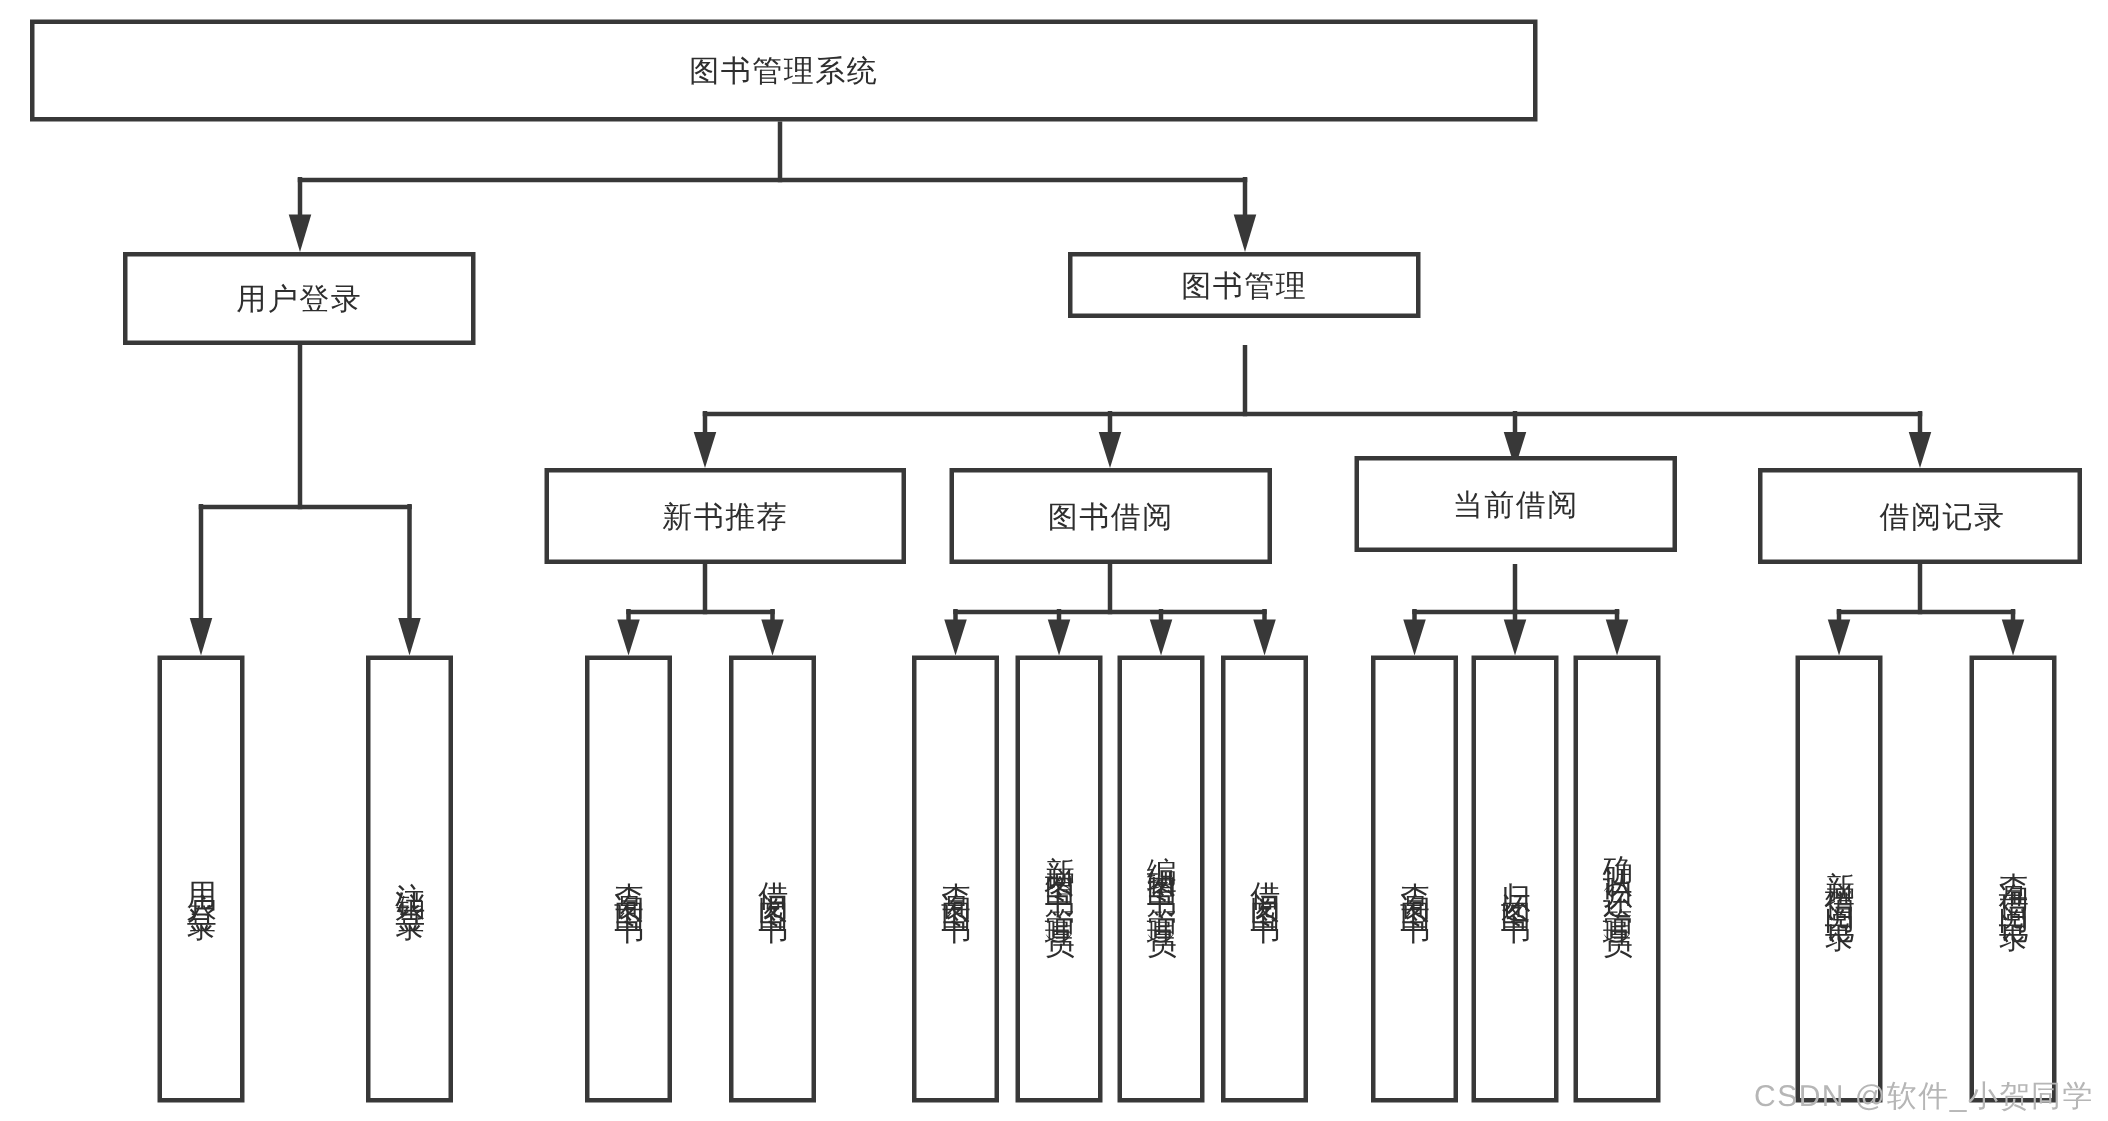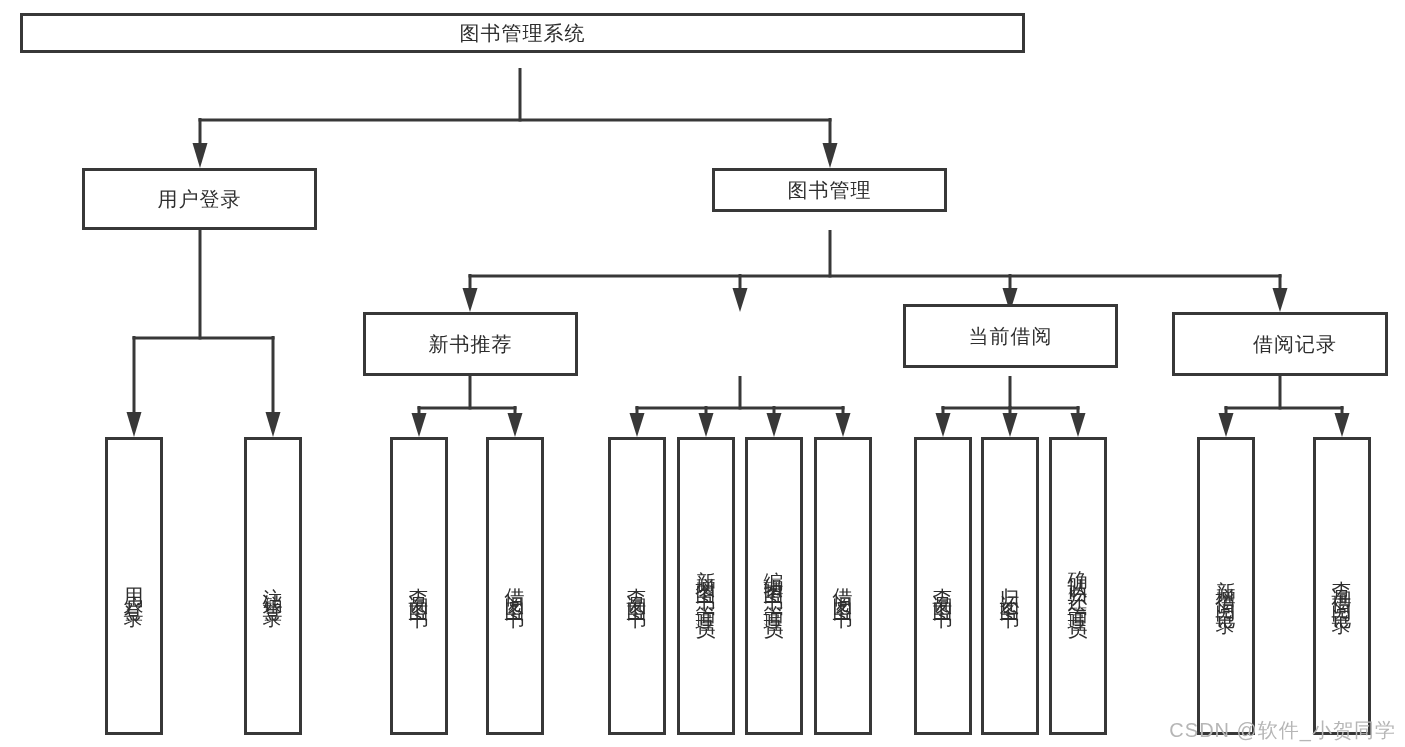--- a/index.html
+++ b/index.html
@@ -30,24 +30,24 @@
     z-index: 2;
   }
   .vbox span {
     writing-mode: vertical-rl;
     text-orientation: mixed;
     letter-spacing: 7px;
     font-size: 20px;
     line-height: 1;
   }
   
-  .n-root   { left: 20px;   top: 13px;  width: 1005px; height: 40px; }
+  .n-root   { left: 20px;   top: 13px;  width: 1005px; height: 68px; }
   .n-login  { left: 82px;   top: 168px; width: 235px;  height: 62px; }
   .n-mgmt   { left: 712px;  top: 168px; width: 235px;  height: 44px; }
-  .n-l3a    { left: 363px;  top: 312px; width: 215px;  height: 64px; }
+  .n-l3a    { left: 363px;  top: 312px; width: 241px;  height: 64px; }
   .n-l3b    { left: 633px;  top: 312px; width: 215px;  height: 64px; }
   .n-l3c    { left: 903px;  top: 304px; width: 215px;  height: 64px; }
   .n-l3d    { left: 1172px; top: 312px; width: 216px;  height: 64px; padding-left: 30px; }
   
   .leaf { top: 437px; width: 58px; height: 298px; }
   .lf-1a { left: 105px; }
   .lf-1b { left: 244px; }
   .lf-2a { left: 390px; }
   .lf-2b { left: 486px; }
   .lf-3a { left: 608px; }
@@ -156,20 +156,23 @@
   <div class="box n-login">
     <span>用户登录</span>
   </div>
   <div class="box n-mgmt">
     <span>图书管理</span>
   </div>
 
   <div class="box n-l3a">
     <span>新书推荐</span>
   </div>
+  <div class="box n-l3b">
+    <span>图书借阅</span>
+  </div>
   <div class="box n-l3c">
     <span>当前借阅</span>
   </div>
   <div class="box n-l3d">
     <span>借阅记录</span>
   </div>
 
   <div class="box vbox leaf lf-1a">
     <span>用户登录</span>
   </div>

